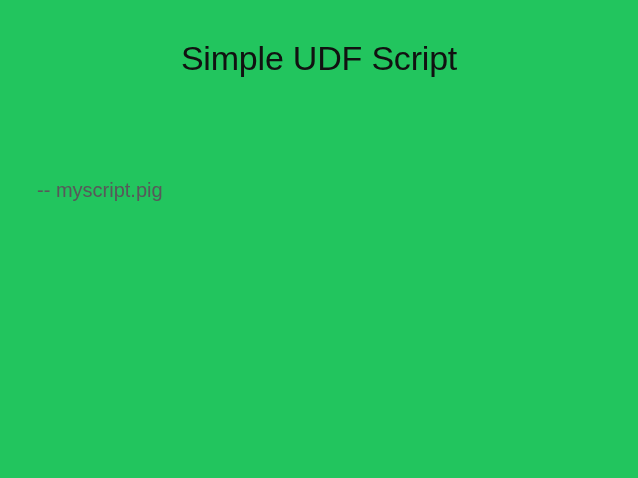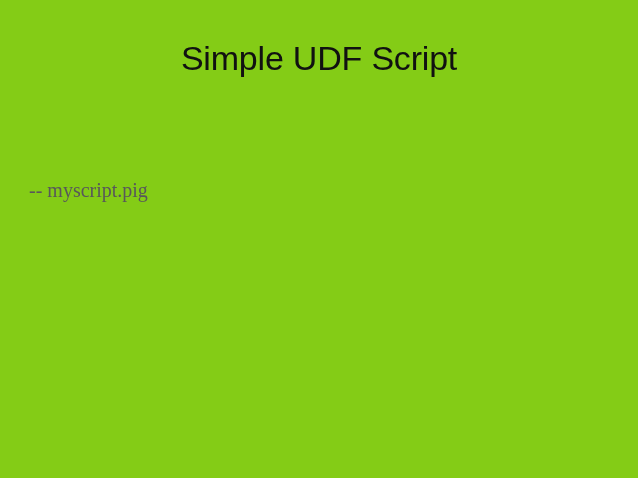--- a/index.html
+++ b/index.html
@@ -12,21 +12,21 @@
     height: 478px;
     background: #ffffff;
     font-family: "Liberation Sans", sans-serif;
     overflow: hidden;
   }
 
   #slide {
     position: relative;
     width: 638px;
     height: 478px;
-    background: #84cc16;
+    background: #22c55e;
     box-sizing: border-box;
   }
 
   #slide-title {
     position: absolute;
     left: 0;
     top: 38px;
     width: 638px;
     text-align: center;
     font-family: "Liberation Sans", sans-serif;
@@ -48,21 +48,22 @@
     line-height: 25px;
     color: #58585a;
     white-space: pre;
     tab-size: 4;
   }
 
   .code-line {
     display: block;
     height: 25px;
     white-space: pre;
-    font-family: Liberation Serif, serif;
+    font-family: Liberation Sans, sans-serif;
+    margin-left: 8px;
   }
 
   .code-line.blank {
     height: 25px;
   }
 </style>
 </head>
 <body>
 
 <div id="slide">

